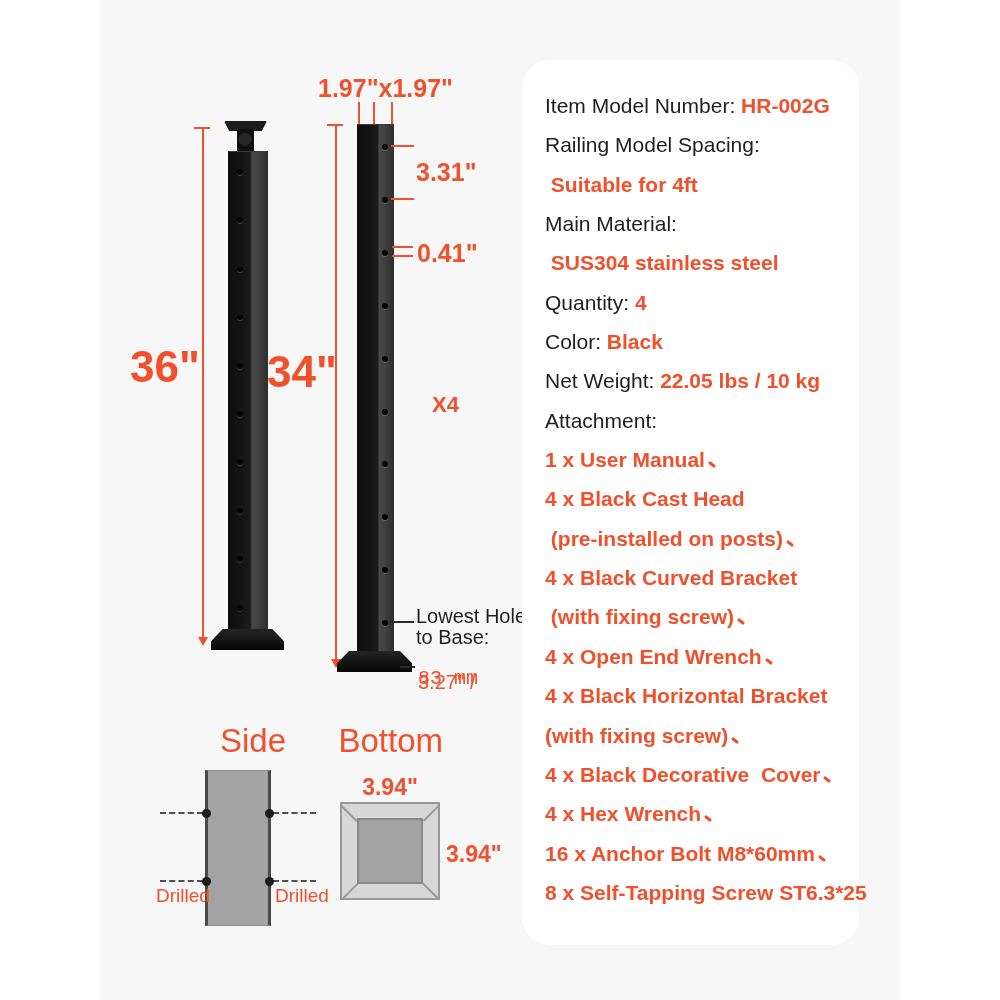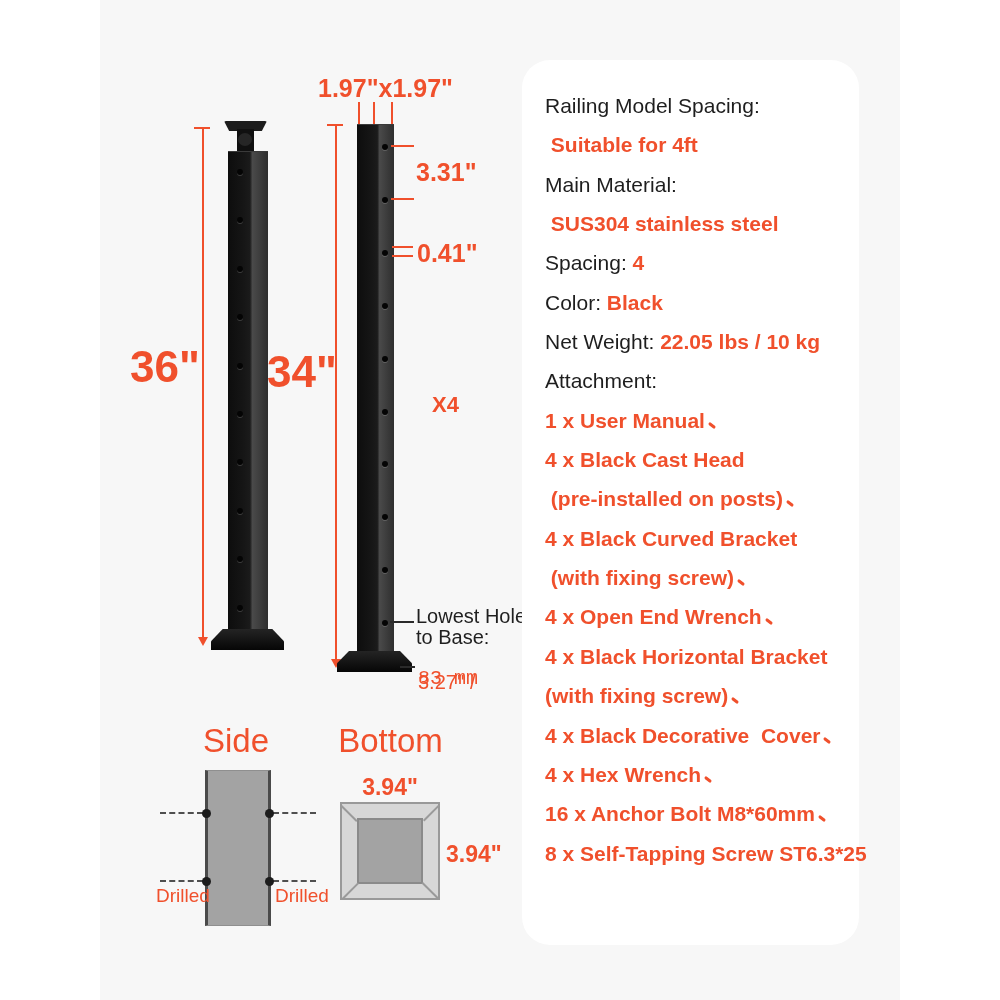--- a/index.html
+++ b/index.html
@@ -37,21 +37,21 @@
   .head-plate { background:#1c1c1c; border-radius:2px 2px 1px 1px;
     clip-path:polygon(0 0,100% 0,88% 100%,12% 100%); }
   .head-neck { background:#101010; }
   .head-knob { border-radius:50%; background:#262626; }
 
   
   .note-k { color:#1f1f1f; font-size:20px; line-height:21px; white-space:nowrap; }
   .note-o { color:#f0502c; font-size:20px; line-height:21px; white-space:nowrap; }
 
   
-  .view-title { color:#f0502c; font-size:33px; font-weight:500; text-align:center; }
+  .view-title { color:#f0502c; font-size:33px; font-weight:500; text-align:right; }
   .side-rect { background:#a3a3a3; border-left:3px solid #4a4a4a; border-right:3px solid #4a4a4a;
     border-top:1px solid #8f8f8f; border-bottom:1px solid #8f8f8f; }
   .dot { width:9px; height:9px; border-radius:50%; background:#1c1c1c; }
   .dash-line { height:0; border-top:2.5px dashed #4f4f4f; }
   .drilled { color:#f0502c; font-size:19px; }
   .bottom-outer { background:#d7d7d7; border:2px solid #999999; }
   .bottom-inner { background:#a3a3a3; border:2px solid #8a8a8a; }
   .bevel { height:2px; background:#9a9a9a; transform-origin:0 0; }
   .dim-394 { color:#f0502c; font-size:23px; font-weight:600; }
 
@@ -153,25 +153,26 @@
   <div class="abs bottom-outer" style="left:340px; top:802px; width:100px; height:98px;"></div>
   <div class="abs bottom-inner" style="left:357px; top:818px; width:66px; height:66px;"></div>
   <div class="abs bevel" style="left:342px; top:805px; width:22px; transform:rotate(45deg);"></div>
   <div class="abs bevel" style="left:423px; top:820px; width:22px; transform:rotate(-45deg);"></div>
   <div class="abs bevel" style="left:342px; top:898px; width:22px; transform:rotate(-45deg);"></div>
   <div class="abs bevel" style="left:423px; top:882px; width:22px; transform:rotate(45deg);"></div>
   <div class="abs dim-394" style="left:446px; top:841px;">3.94"</div>
 
   <div class="abs spec-card">
     <div class="spec-lines" id="spec-lines">
+        <div class="spec-line"><span class="spec-black">Item Model Number: </span><span class="spec-orange">HR-002G</span></div>
         <div class="spec-line"><span class="spec-black">Railing Model Spacing:</span></div>
         <div class="spec-line"><span class="spec-orange">&nbsp;Suitable for 4ft</span></div>
         <div class="spec-line"><span class="spec-black">Main Material:</span></div>
         <div class="spec-line"><span class="spec-orange">&nbsp;SUS304 stainless steel</span></div>
-        <div class="spec-line"><span class="spec-black">Spacing: </span><span class="spec-orange">4</span></div>
+        <div class="spec-line"><span class="spec-black">Quantity: </span><span class="spec-orange">4</span></div>
         <div class="spec-line"><span class="spec-black">Color: </span><span class="spec-orange">Black</span></div>
         <div class="spec-line"><span class="spec-black">Net Weight: </span><span class="spec-orange">22.05 lbs / 10 kg</span></div>
         <div class="spec-line"><span class="spec-black">Attachment:</span></div>
         <div class="spec-line"><span class="spec-orange">1 x User Manual<span class="cjk-comma"></span></span></div>
         <div class="spec-line"><span class="spec-orange">4 x Black Cast Head</span></div>
         <div class="spec-line"><span class="spec-orange">&nbsp;(pre-installed on posts)<span class="cjk-comma"></span></span></div>
         <div class="spec-line"><span class="spec-orange">4 x Black Curved Bracket</span></div>
         <div class="spec-line"><span class="spec-orange">&nbsp;(with fixing screw)<span class="cjk-comma"></span></span></div>
         <div class="spec-line"><span class="spec-orange">4 x Open End Wrench<span class="cjk-comma"></span></span></div>
         <div class="spec-line"><span class="spec-orange">4 x Black Horizontal Bracket</span></div>

